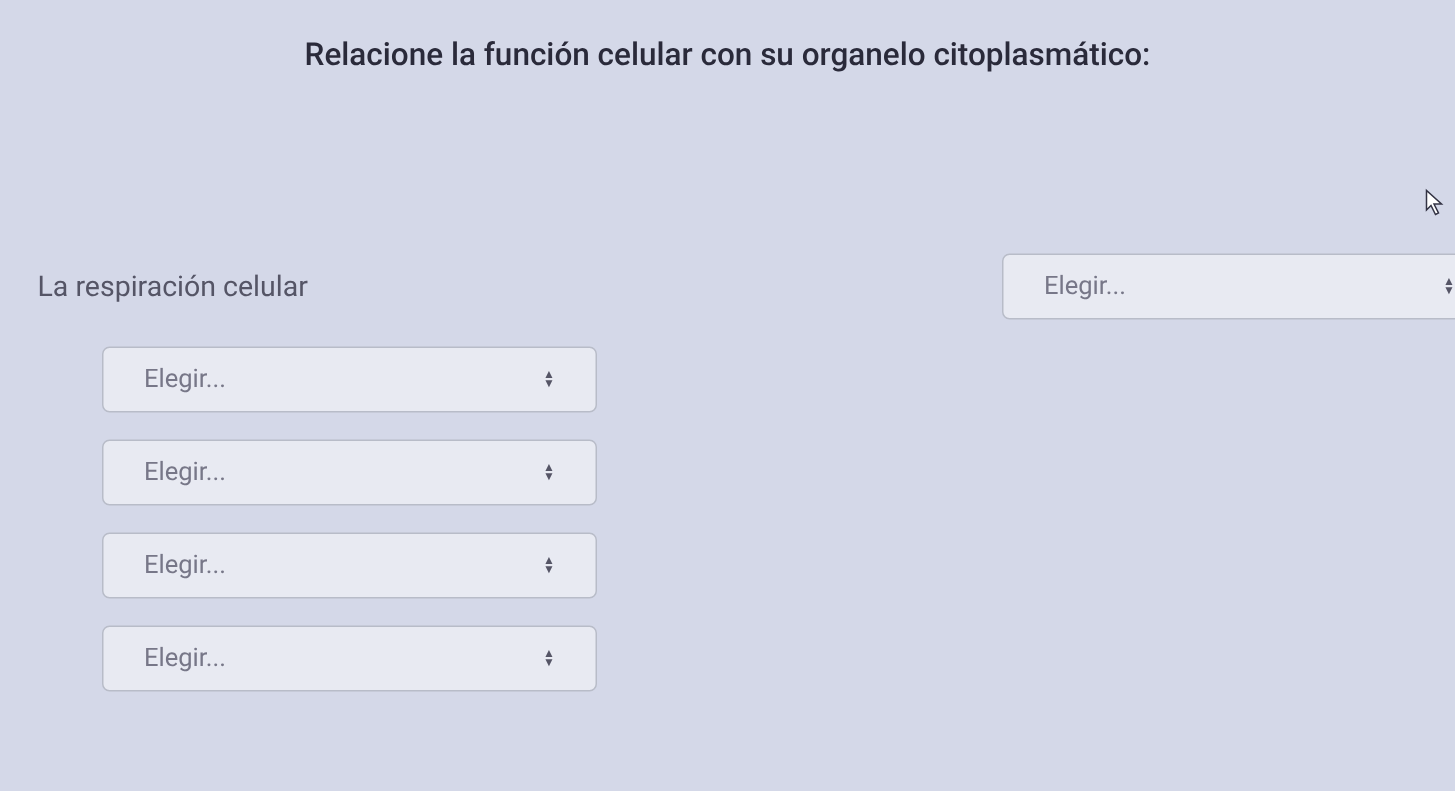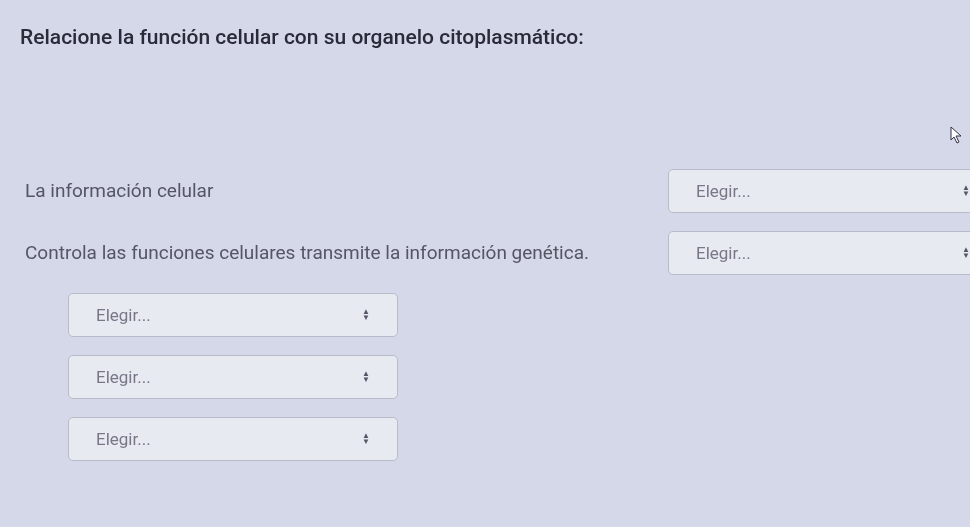--- a/index.html
+++ b/index.html
@@ -14,20 +14,21 @@
       height: 527px;
       padding: 25px 20px;
       color: #3a3a4a;
       overflow: hidden;
     }
     .question-title {
       font-size: 21px;
       font-weight: 500;
       color: #2a2a3a;
       margin-bottom: 120px;
+      text-align: center;
     }
     .matching-container {
       display: flex;
       flex-direction: column;
       gap: 18px;
     }
     .match-row {
       display: flex;
       align-items: center;
       gap: 30px;
@@ -79,34 +80,33 @@
     }
   </style>
 </head>
 <body>
 
 <div class="question-title">Relacione la función celular con su organelo citoplasmático:</div>
 
 <div class="matching-container">
 
   <div class="match-row">
-    <div class="match-label">La información celular</div>
+    <div class="match-label">La respiración celular</div>
     <div class="select-wrapper">
       <div class="select-box">
         <span class="select-placeholder">Elegir...</span>
         <span class="select-arrows">
           <span>▲</span>
             <span>▼</span>
         </span>
       </div>
     </div>
   </div>
 
   <div class="match-row">
-    <div class="match-label">Controla las funciones celulares transmite la información genética.</div>
     <div class="select-wrapper">
       <div class="select-box">
         <span class="select-placeholder">Elegir...</span>
         <span class="select-arrows">
           <span>▲</span>
             <span>▼</span>
         </span>
       </div>
     </div>
   </div>

